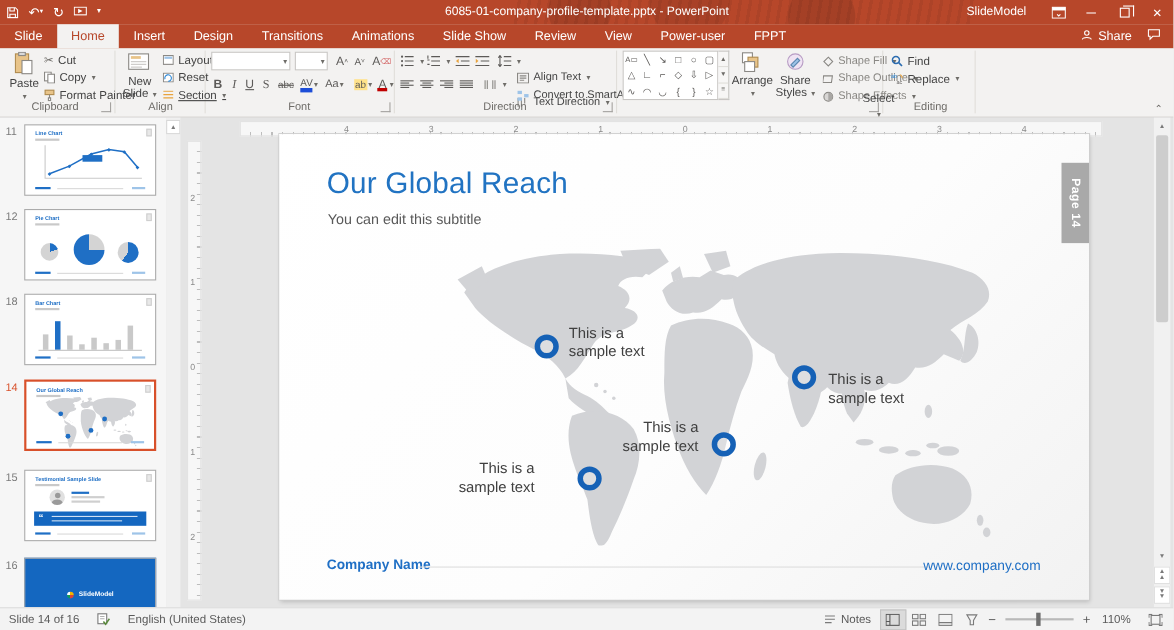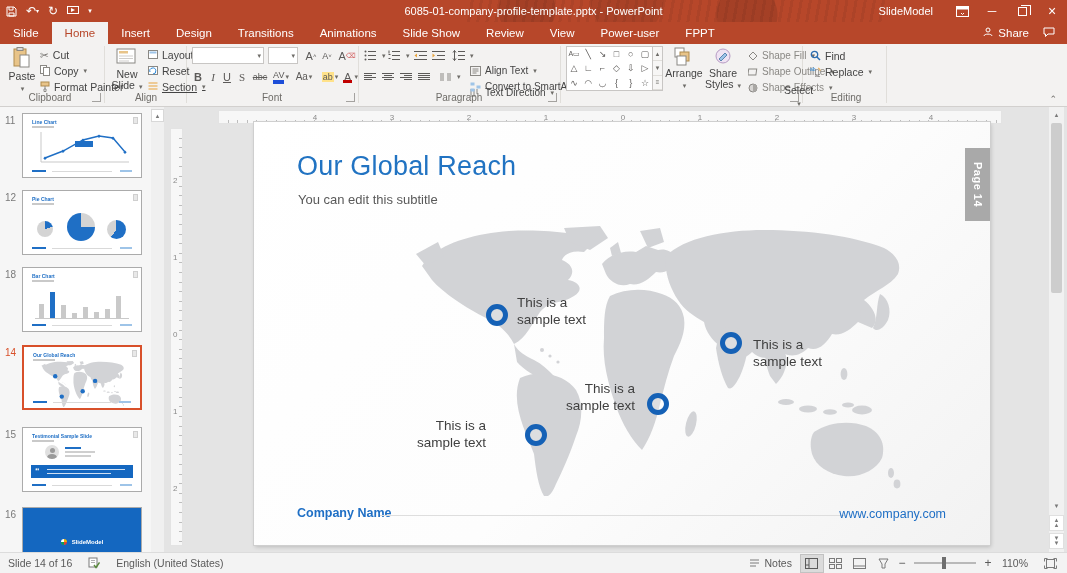--- a/index.html
+++ b/index.html
@@ -430,21 +430,21 @@
           <i style="width:12px"></i>
           <i style="width:12px"></i>
         </span>
       </div>
     <div class="smallbtn" style="left:440px; top:25px;">
       <svg width="12" height="10" viewBox="0 0 12 10">
           <path d="M1,1 v8 M3,1 v8 M8,1 v8 M10,1 v8" stroke="#8a8884"></path>
         </svg>
         <span class="caret">▾</span>
     </div>
-    <div class="grp-label" style="left:360px; width:198px;">Paragraph</div>
+    <div class="grp-label" style="left:360px; width:198px;">Direction</div>
     <div class="launcher" style="left:548px;"></div>
 
     <div class="shape-grid">
       <div class="shape-cell" style="font-size:7px">A▭</div>
       <div class="shape-cell">╲</div>
       <div class="shape-cell">↘</div>
       <div class="shape-cell">□</div>
       <div class="shape-cell">○</div>
       <div class="shape-cell">▢</div>
       <div class="shape-cell">△</div>

